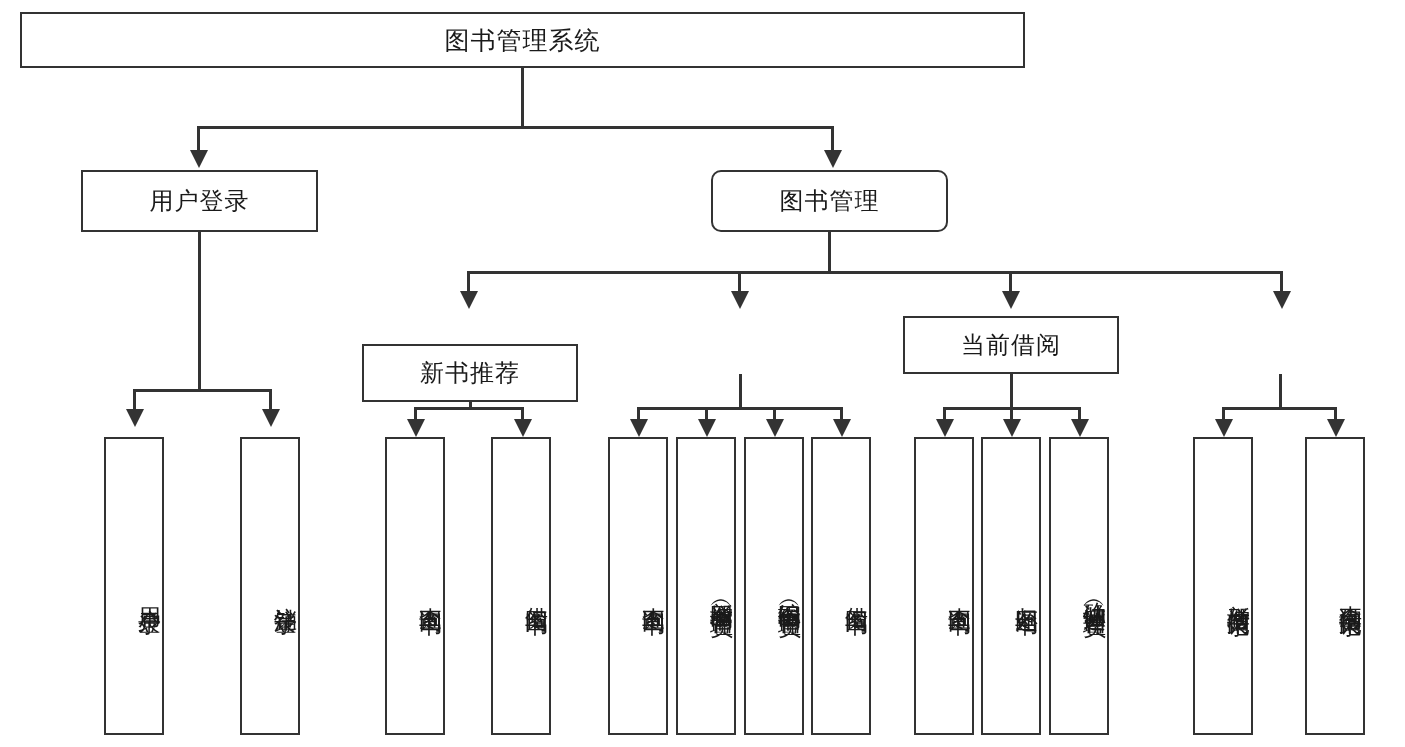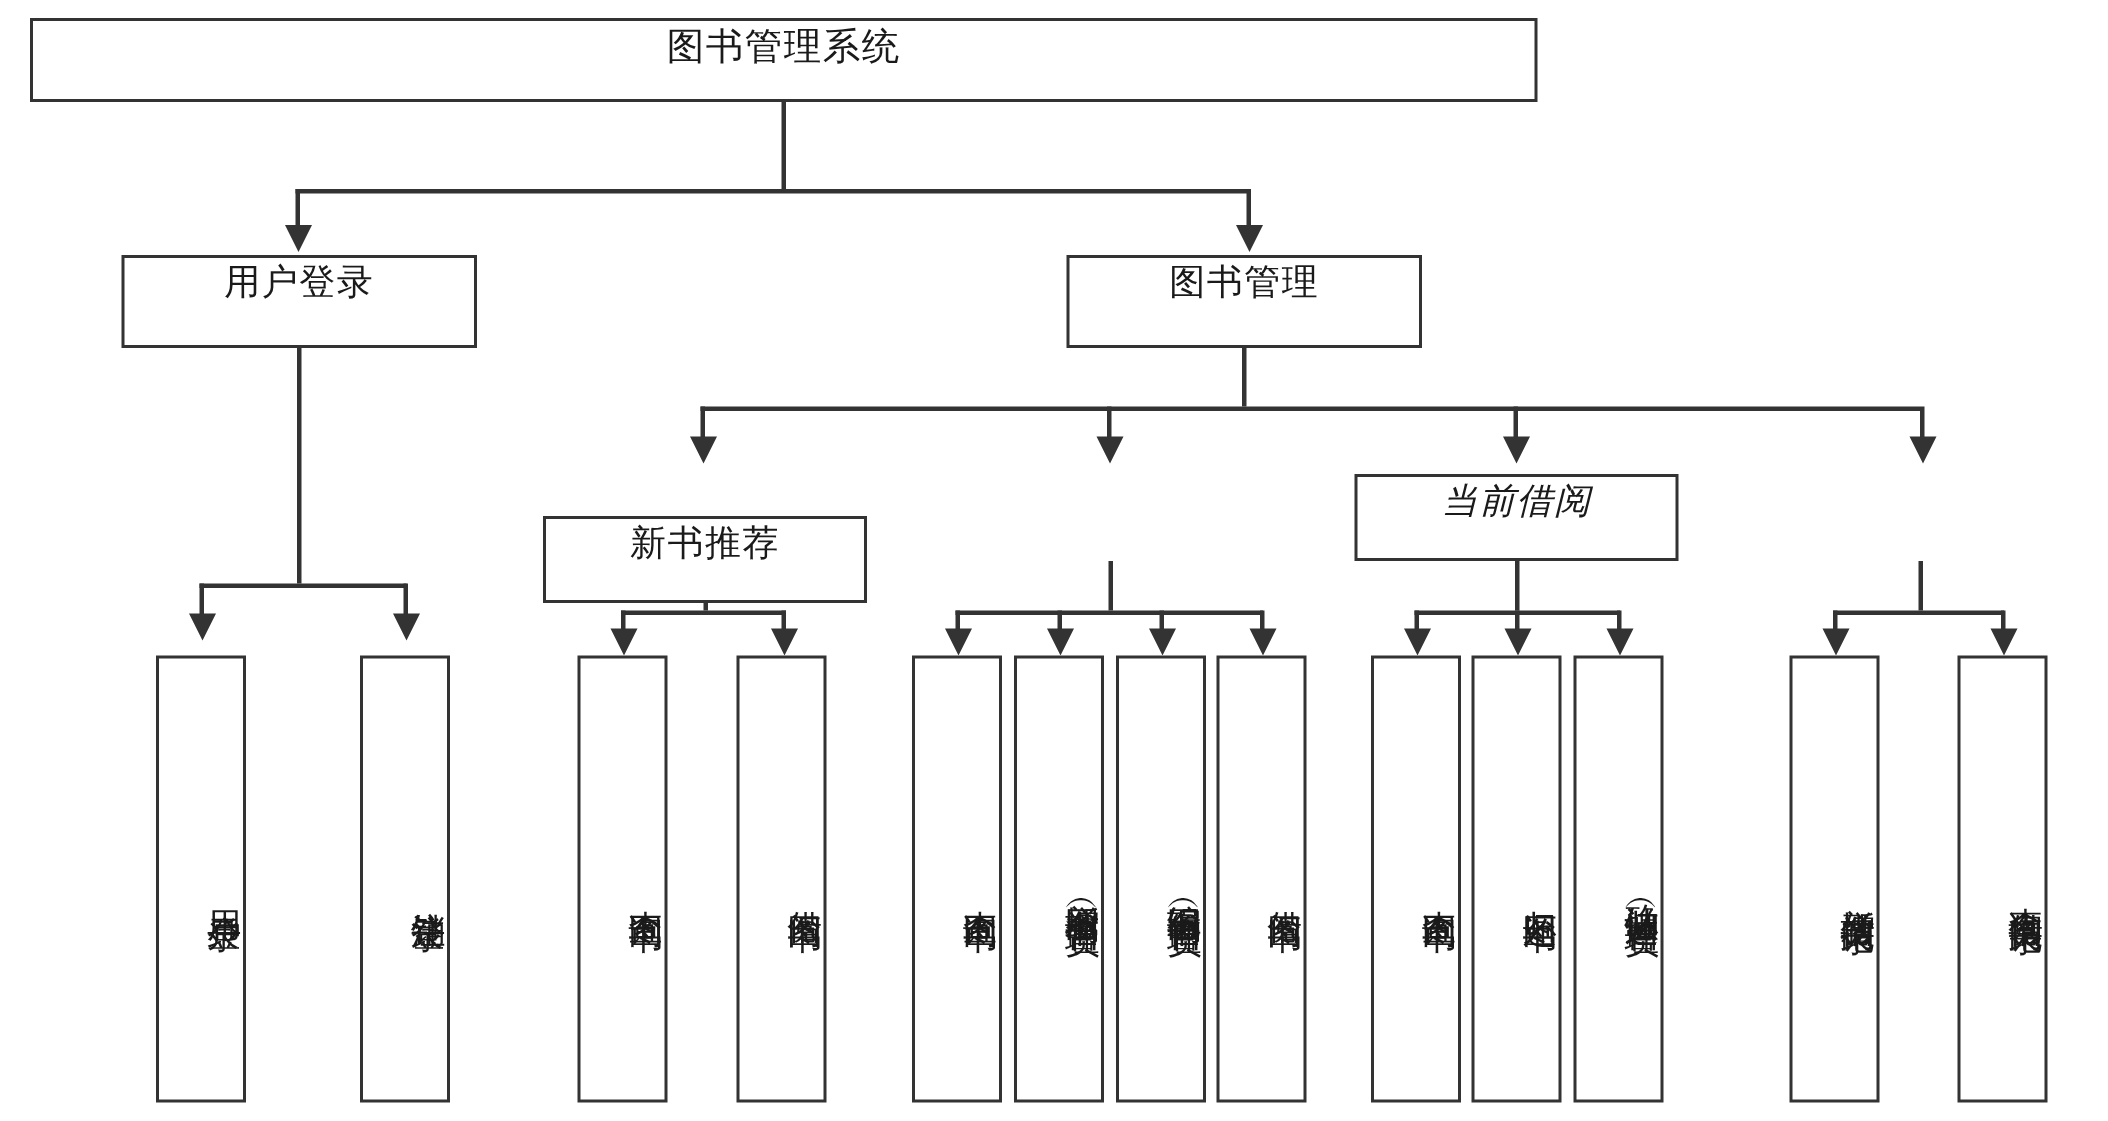--- a/index.html
+++ b/index.html
@@ -16,20 +16,21 @@
     height: 747px;
     background: #ffffff;
     overflow: hidden;
   }
   .node {
     position: absolute;
     box-sizing: border-box;
     background: #ffffff;
     border: 2px solid #333333;
     display: flex;
+    align-items: center;
     justify-content: center;
     color: #1a1a1a;
     z-index: 3;
   }
   .node.hbox {
     font-size: 24px;
     letter-spacing: 1px;
   }
   .node.vbox {
     font-size: 23px;
@@ -97,21 +98,21 @@
   <div class="vline" style="left:197px; top:126px; height:26px;"></div>
   <div class="arrow" style="left:190px; top:150px;"></div>
 
   <div class="vline" style="left:831px; top:126px; height:26px;"></div>
   <div class="arrow" style="left:824px; top:150px;"></div>
 
   <div class="node hbox" style="left:81px; top:170px; width:237px; height:62px;">
     <span>用户登录</span>
   </div>
 
-  <div class="node hbox" style="left:711px; top:170px; width:237px; height:62px;">
+  <div class="node hbox" style="left:711px; top:170px; width:237px; height:62px;border-radius:10px;">
     <span>图书管理</span>
   </div>
 
   <div class="vline" style="left:198px; top:232px; height:157px;"></div>
   <div class="hline" style="left:133px; top:389px; width:138px;"></div>
   <div class="vline" style="left:133px; top:389px; height:22px;"></div>
   <div class="arrow" style="left:126px; top:409px;"></div>
   <div class="vline" style="left:269px; top:389px; height:22px;"></div>
   <div class="arrow" style="left:262px; top:409px;"></div>
 
@@ -122,21 +123,21 @@
   <div class="vline" style="left:738px; top:271px; height:22px;"></div>
   <div class="arrow" style="left:731px; top:291px;"></div>
   <div class="vline" style="left:1009px; top:271px; height:22px;"></div>
   <div class="arrow" style="left:1002px; top:291px;"></div>
   <div class="vline" style="left:1280px; top:271px; height:22px;"></div>
   <div class="arrow" style="left:1273px; top:291px;"></div>
 
   <div class="node hbox" style="left:362px; top:316px; width:216px; height:58px;margin-top:28px;">
     <span>新书推荐</span>
   </div>
-  <div class="node hbox" style="left:903px; top:316px; width:216px; height:58px;font-style:italic;">
+  <div class="node hbox" style="left:903px; top:316px; width:216px; height:58px;">
     <span>当前借阅</span>
   </div>
 
   <div class="vline" style="left:469px; top:374px; height:33px;"></div>
   <div class="hline" style="left:414px; top:407px; width:110px;"></div>
   <div class="vline" style="left:414px; top:407px; height:14px;"></div>
   <div class="arrow" style="left:407px; top:419px;"></div>
   <div class="vline" style="left:521px; top:407px; height:14px;"></div>
   <div class="arrow" style="left:514px; top:419px;"></div>
 

